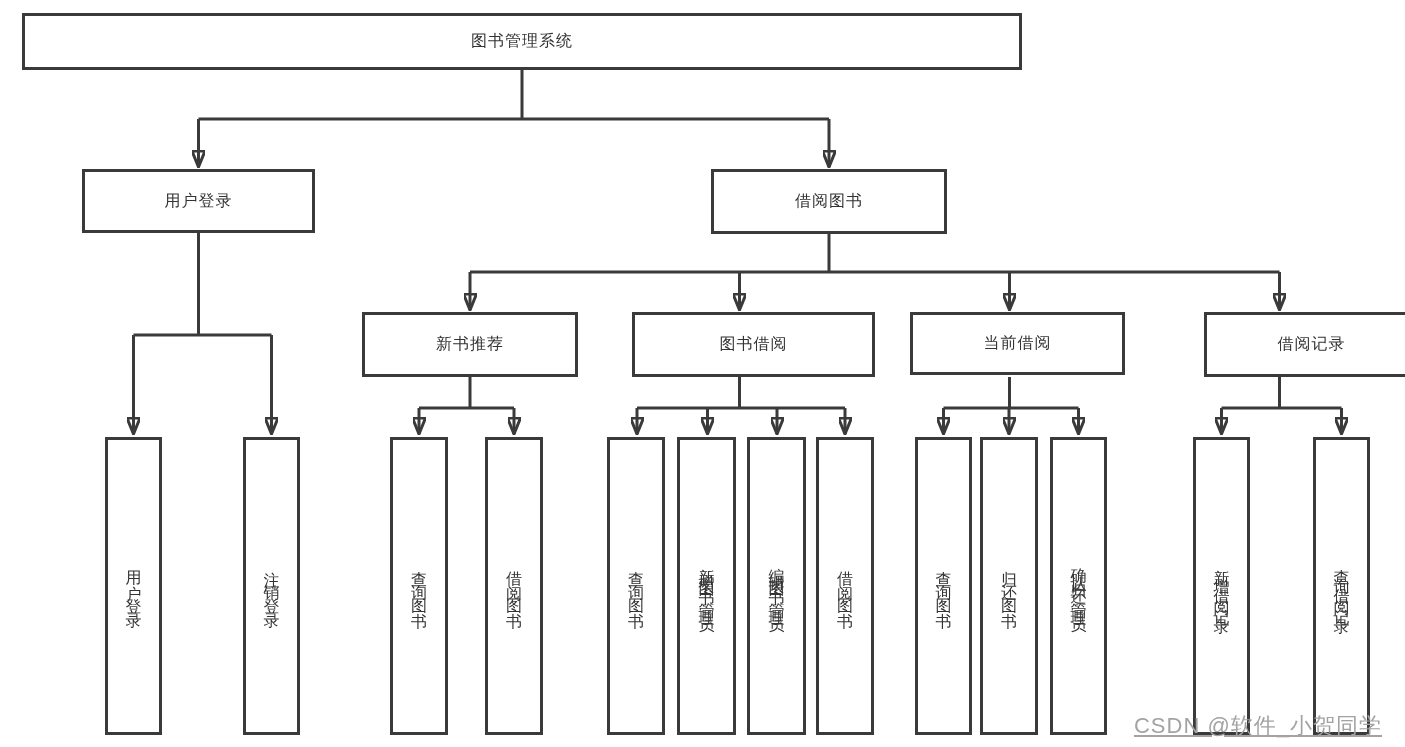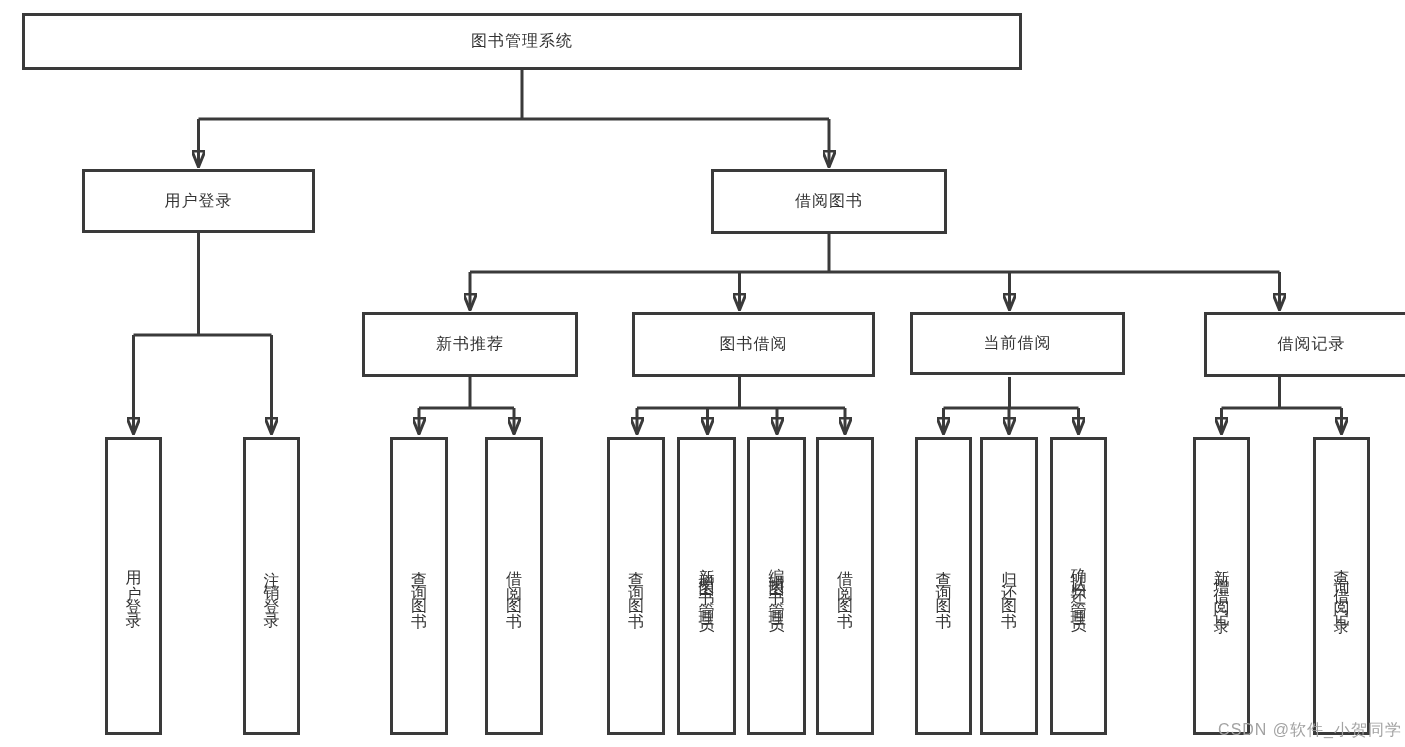--- a/index.html
+++ b/index.html
@@ -44,25 +44,26 @@
     writing-mode: vertical-rl;
     text-orientation: mixed;
     line-height: 1;
     white-space: nowrap;
   }
   .leaf .short { letter-spacing: 14px; }
   .leaf .mid   { letter-spacing: 10px; }
   .leaf .long  { letter-spacing: 7px; }
   #watermark {
     position: absolute;
-    right: 3px;
+    right: 23px;
     bottom: 6px;
-    font-size: 16px;
+    font-size: 22px;
     color: var(--watermark);
     letter-spacing: 1px;
+    text-decoration: underline;
   }
 </style>
 </head>
 <body>
 
 <div id="canvas">
 
   <svg id="connectors" viewBox="0 0 1405 747" xmlns="http://www.w3.org/2000/svg" aria-hidden="true">
     <defs>
       <marker id="arrow" markerUnits="userSpaceOnUse" markerWidth="18" markerHeight="13" viewBox="0 0 18 13" refX="17" refY="6.5" orient="auto">

